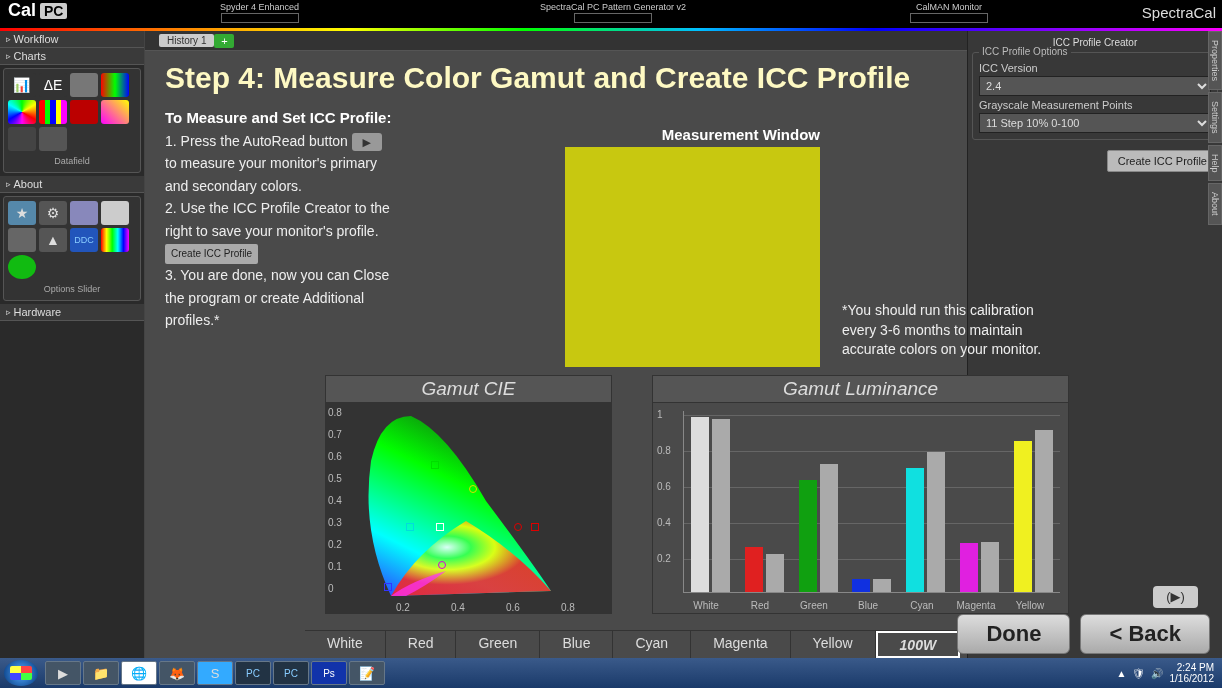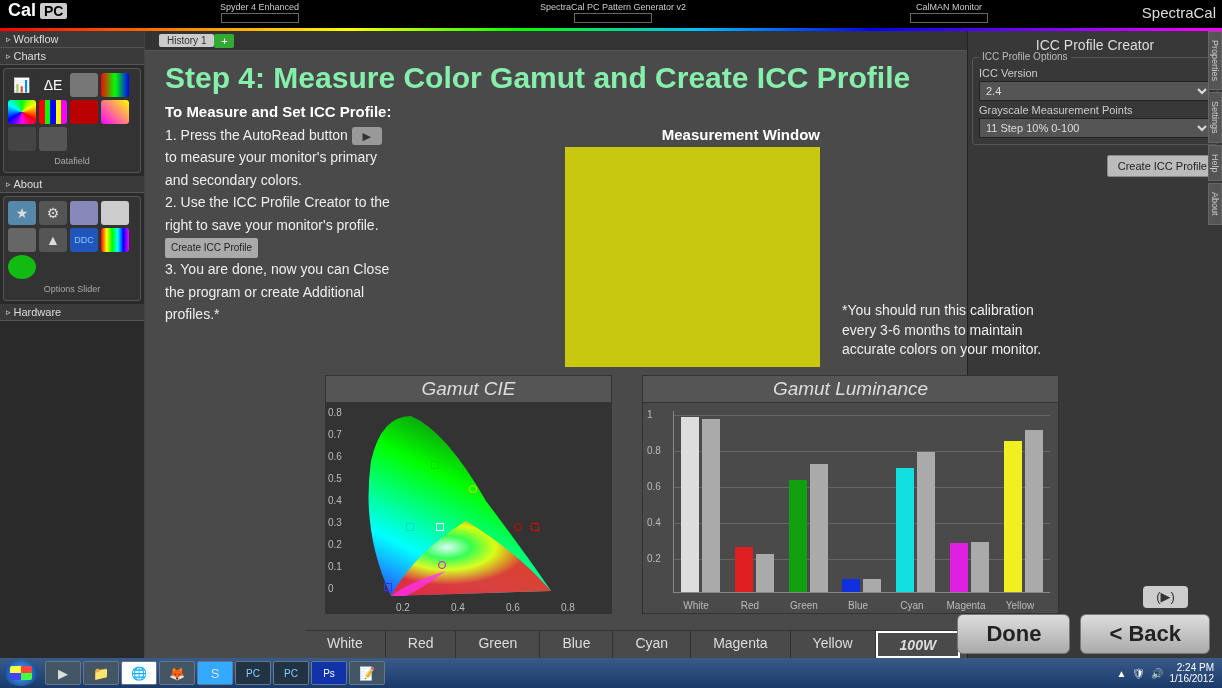--- a/index.html
+++ b/index.html
@@ -27,34 +27,34 @@
 .tool-icon { width: 28px; height: 24px; background: #555; border-radius: 3px; display: flex; align-items: center; justify-content: center; font-size: 14px; }
 .tool-label { width: 100%; text-align: center; font-size: 9px; color: #aaa; padding: 2px 0; }
 
 
 .content { flex: 1; background: #4a4a4a; position: relative; }
 .tab-bar { height: 20px; background: #333; display: flex; align-items: center; padding: 0 4px; border-bottom: 1px solid #555; }
 .tab { background: #ccc; color: #333; font-size: 10px; padding: 1px 8px; border-radius: 2px; }
 .tab-add { width: 20px; height: 14px; background: #3a3; border-radius: 2px; text-align: center; color: #fff; font-size: 11px; line-height: 14px; }
 
 .step-area { padding: 10px 20px; position: relative; height: 555px; }
-.step-title { font-size: 30px; font-weight: bold; color: #86efac; margin-bottom: 8px; }
+.step-title { font-size: 30px; font-weight: bold; color: #fef9c3; margin-bottom: 14px; }
 .step-sub { font-size: 15px; font-weight: bold; color: #fff; margin-bottom: 4px; }
 .instructions { width: 230px; font-size: 14px; color: #eee; line-height: 1.6; }
 .autoread-btn { display: inline-block; width: 30px; height: 18px; background: #999; border-radius: 3px; text-align: center; color: #333; font-size: 11px; line-height: 18px; vertical-align: middle; }
 .create-btn-inline { display: inline-block; background: #aaa; color: #222; font-size: 10px; padding: 2px 6px; border-radius: 2px; vertical-align: middle; }
 
 .measurement-window { position: absolute; left: 420px; top: 75px; }
 .mw-title { color: #fff; font-size: 15px; font-weight: bold; text-align: right; width: 255px; margin-bottom: 4px; }
 .mw-box { width: 255px; height: 220px; background: #c8c810; }
 
 .note { position: absolute; left: 697px; top: 250px; width: 210px; font-size: 14px; color: #eee; line-height: 1.4; }
 
 
-.charts-row { position: absolute; left: 180px; top: 324px; display: flex; gap: 30px; }
+.charts-row { position: absolute; left: 180px; top: 324px; display: flex; gap: 40px; }
 .chart-panel { background: #4a4a4a; border: 1px solid #333; }
 .chart-title { background: #555; text-align: center; font-size: 19px; color: #ddd; padding: 2px 0; border-bottom: 1px solid #333; font-style: italic; }
 .chart-body { position: relative; }
 
 .cie-chart { width: 285px; height: 210px; position: relative; background: #333; }
 .cie-horseshoe { position: absolute; left: 30px; top: 8px; width: 220px; height: 195px; }
 .cie-axis-label { position: absolute; font-size: 10px; color: #bbb; }
 .cie-marker { position: absolute; width: 8px; height: 8px; border: 1px solid #000; }
 .cie-marker.circle { border-radius: 50%; }
 
@@ -68,21 +68,21 @@
 
 .autoread-big { position: absolute; right: -130px; bottom: 5px; width: 45px; height: 22px; background: #ccc; border-radius: 4px; text-align: center; font-size: 13px; line-height: 22px; color: #333; }
 
 
 .color-row { position: absolute; left: 160px; bottom: 0; height: 28px; display: flex; border-top: 1px solid #333; }
 .color-btn { padding: 4px 22px; font-size: 14px; color: #ddd; border-right: 1px solid #333; background: #4a4a4a; }
 .color-btn.selected { border: 2px solid #fff; font-weight: bold; font-style: italic; }
 
 
 .right-panel { width: 255px; background: #383838; border-left: 1px solid #222; padding: 4px; }
-.rp-title { text-align: center; font-size: 14px; color: #ddd; padding: 2px; }
+.rp-title { text-align: center; font-size: 10px; color: #ddd; padding: 2px; }
 .rp-group { border: 1px solid #555; border-radius: 3px; padding: 6px; margin: 2px 0; position: relative; }
 .rp-group-label { position: absolute; top: -7px; left: 6px; background: #383838; font-size: 10px; color: #bbb; padding: 0 3px; }
 .rp-field-label { font-size: 11px; color: #ccc; margin: 3px 0 2px; }
 .rp-select { width: 100%; background: #555; color: #ddd; border: 1px solid #222; font-size: 11px; padding: 2px; }
 .rp-button { float: right; background: #bbb; color: #222; font-size: 11px; padding: 4px 10px; border: 1px solid #888; border-radius: 2px; margin-top: 8px; }
 
 
 .vtabs { position: absolute; right: 0; top: 31px; width: 14px; }
 .vtab { writing-mode: vertical-rl; font-size: 9px; background: #555; color: #ccc; padding: 8px 1px; margin-bottom: 2px; border: 1px solid #666; }
 

